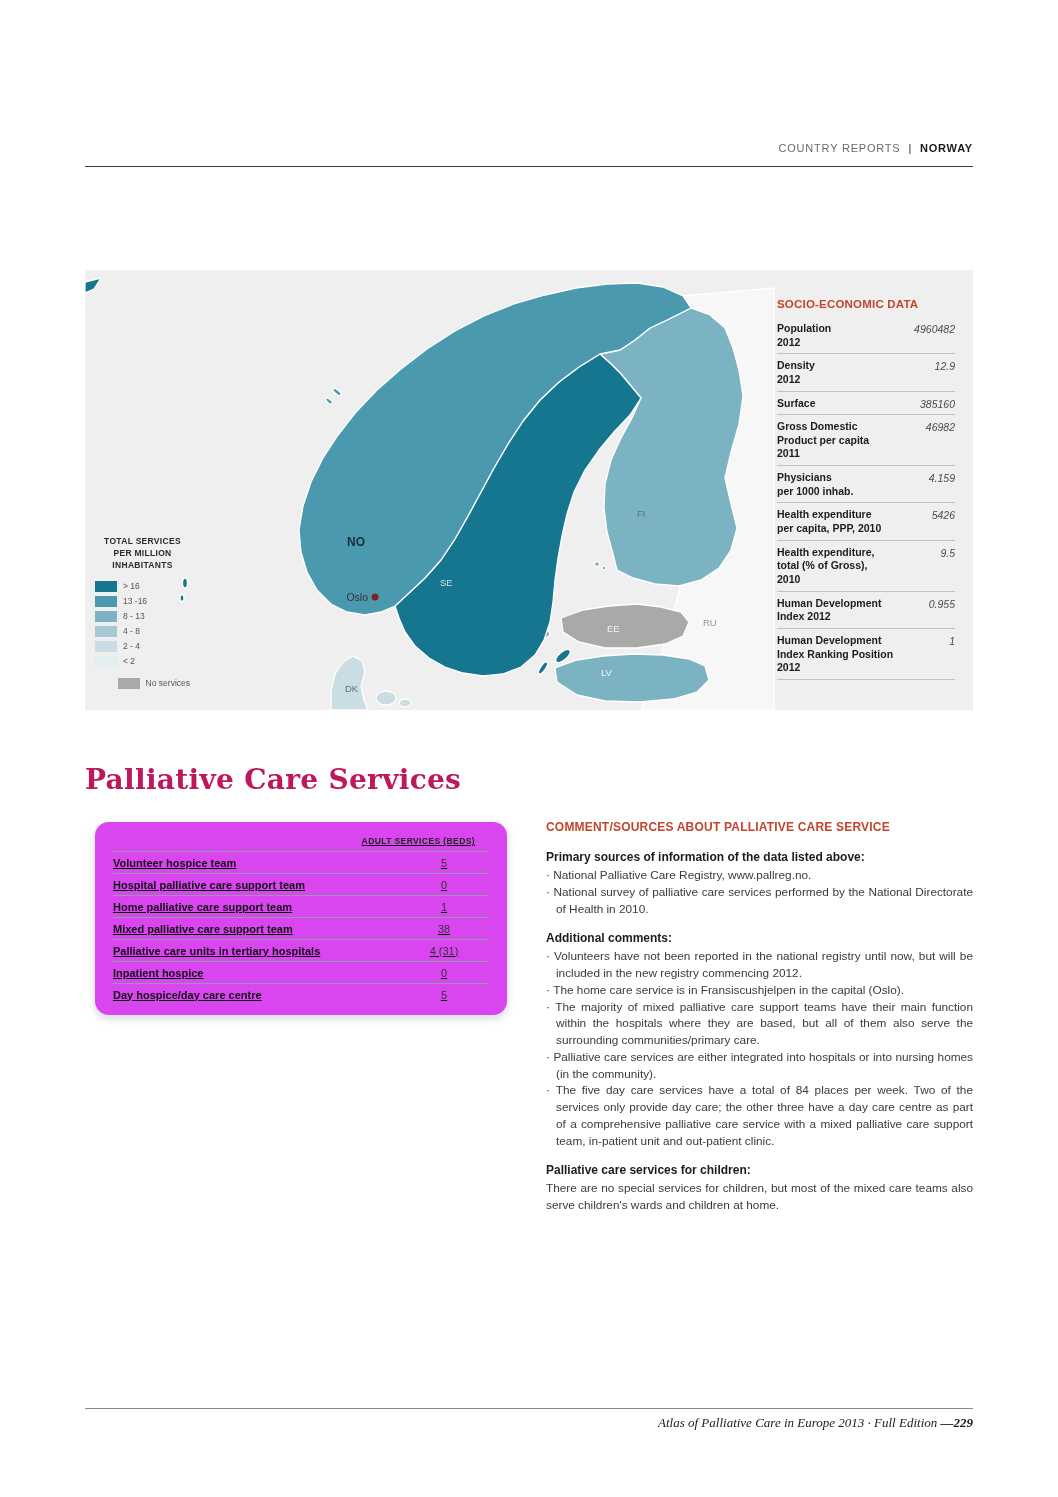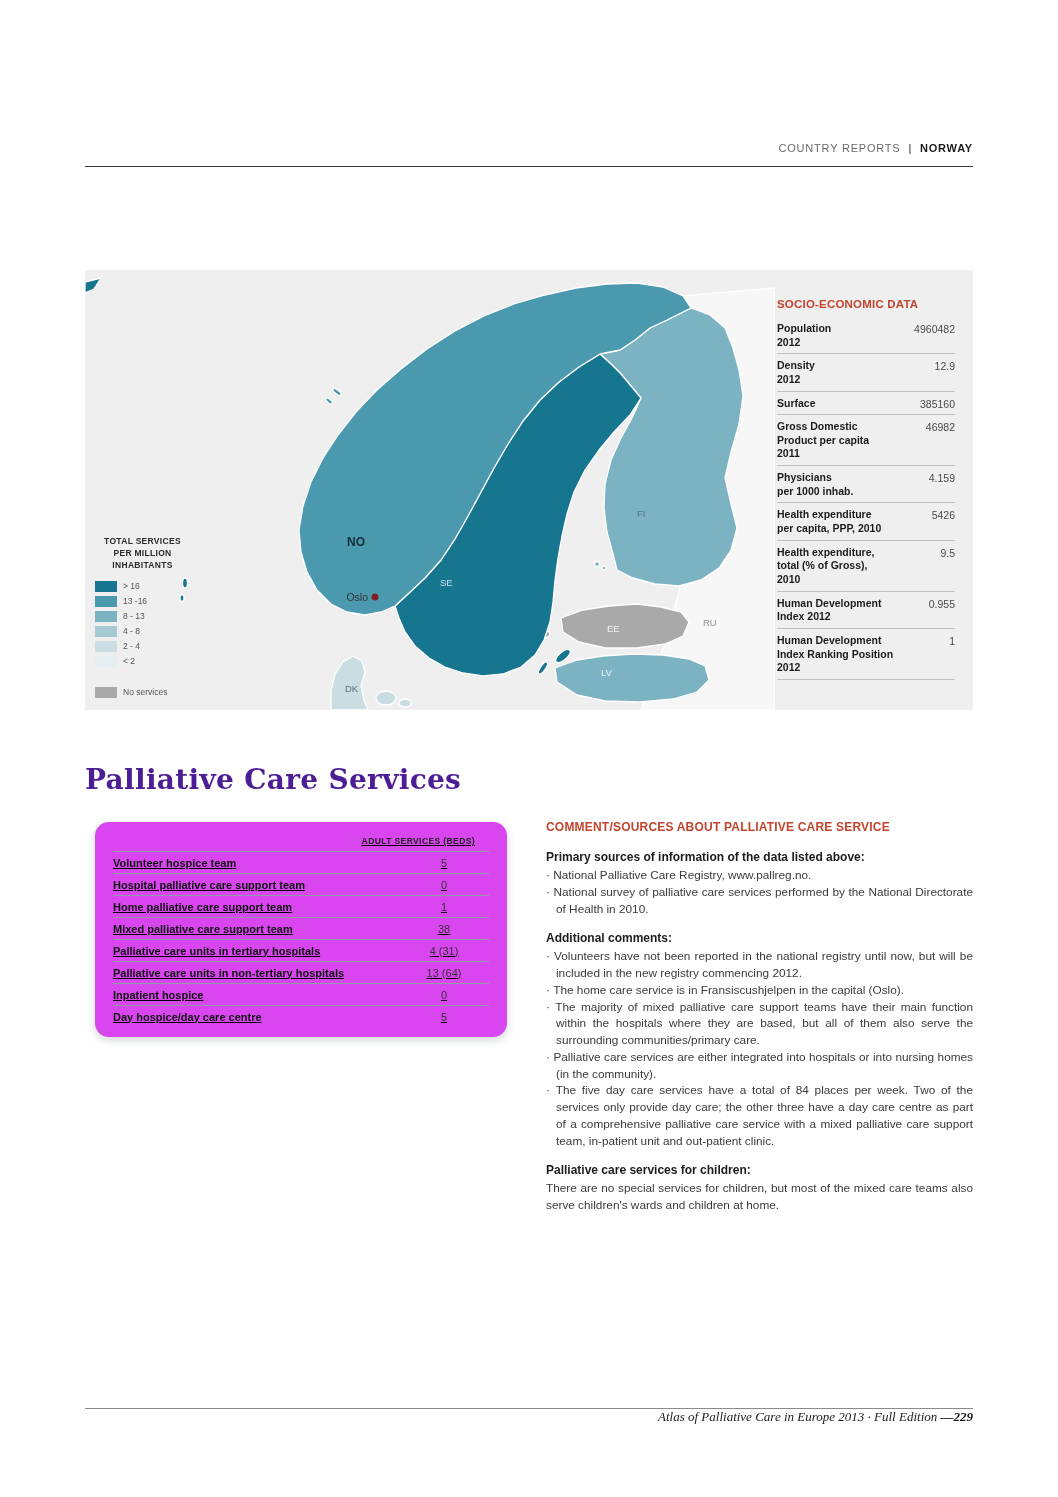--- a/index.html
+++ b/index.html
@@ -19,36 +19,36 @@
   .page-header .divider { color: #1a1a1a; margin: 0 4px; }
 
   
   .map-box { position: absolute; left: 85px; top: 270px; width: 888px; height: 440px; background: #efefef; }
   .map-box svg { position: absolute; left: 0; top: 0; }
 
   
   .legend { position: absolute; left: 10px; top: 266px; width: 95px; }
   .legend-title { font-size: 8.5px; font-weight: bold; color: #2b2b2b; line-height: 1.4; letter-spacing: 0.3px; margin-bottom: 9px; white-space: pre-line; text-align: center; }
   .legend-item { display: flex; align-items: center; margin-bottom: 4px; }
-  .legend-item:last-child { margin-top: 20px; }
+  .legend-item:last-child { margin-top: 11px; justify-content: flex-end; }
   .legend-swatch { width: 22px; height: 11px; margin-right: 6px; flex: none; }
   .legend-label { font-size: 8.5px; color: #555; }
 
   
   .socio { position: absolute; left: 692px; top: 28px; width: 178px; }
   .socio-title { color: #c2452d; font-weight: bold; font-size: 11.5px; letter-spacing: 0.2px; margin-bottom: 7px; }
   .socio-row { display: flex; justify-content: flex-end; padding: 5px 0 4px; border-bottom: 1px solid #c2c2c2; }
   .socio-label { font-weight: bold; font-size: 10.5px; color: #1c1c1c; width: 120px; line-height: 1.3; white-space: pre-line; }
-  .socio-value { font-size: 10.5px; color: #4a4a4a; text-align: right; flex: 1; padding-top: 1px; }
+  .socio-value { font-size: 10.5px; color: #4a4a4a; text-align: right; flex: 1; padding-top: 1px; font-style: italic; }
 
   
   .section-title {
     position: absolute; left: 85px; top: 763px;
     font-family: "DejaVu Serif", serif; font-weight: bold;
-    font-size: 28px; color: #4c1d95; letter-spacing: 0.3px;
+    font-size: 28px; color: #be185d; letter-spacing: 0.3px;
   }
 
   
   .services-card {
     position: absolute; left: 95px; top: 822px; width: 412px;
     background: #d946ef; border-radius: 14px; padding: 12px 18px 10px 18px;
     box-shadow: 0 3px 8px rgba(90,110,120,0.28);
     text-decoration: underline;
   }
   .services-header { font-size: 8.5px; font-weight: bold; letter-spacing: 0.4px; color: #222; text-align: right; padding: 2px 14px 5px 0; }
@@ -61,21 +61,21 @@
   .comments-title { color: #c2452d; font-weight: bold; font-size: 12px; letter-spacing: 0.2px; margin-bottom: 16px; }
   .comments h4 { font-size: 12px; color: #1c1c1c; margin: 14px 0 3px 0; }
   .comments ul { margin: 0; padding: 0; list-style: none; }
   .comments li { font-size: 11.8px; color: #3a3a3a; line-height: 1.42; text-align: justify; padding-left: 10px; text-indent: -10px; }
   .comments li::before { content: "\00B7\00A0"; }
   .comments p { font-size: 11.8px; color: #3a3a3a; line-height: 1.42; text-align: justify; margin: 0; }
 
   
   .page-footer {
     position: absolute; left: 85px; top: 1408px; width: 888px;
-    border-top: 1px solid #8a8a8a; text-align: right;
+    border-top: 1px solid #8a8a8a; padding-top: 6px; text-align: right;
     font-family: "Liberation Serif", serif; font-style: italic; font-size: 13px; color: #1a1a1a;
   }
   .page-footer .pagenum { font-weight: bold; }
 </style>
 </head>
 <body>
 
 <div class="page">
 
   <div class="page-header">
@@ -224,24 +224,20 @@
     </div>
     <div class="service-row">
       <div class="service-label">Mixed palliative care support team</div>
       <div class="service-value">38</div>
     </div>
     <div class="service-row">
       <div class="service-label">Palliative care units in tertiary hospitals</div>
       <div class="service-value">4 (31)</div>
     </div>
     <div class="service-row">
-      <div class="service-label">Palliative care units in non-tertiary hospitals</div>
-      <div class="service-value">13 (64)</div>
-    </div>
-    <div class="service-row">
       <div class="service-label">Inpatient hospice</div>
       <div class="service-value">0</div>
     </div>
     <div class="service-row">
       <div class="service-label">Day hospice/day care centre</div>
       <div class="service-value">5</div>
     </div>
   </div>
 
   <div class="comments">

